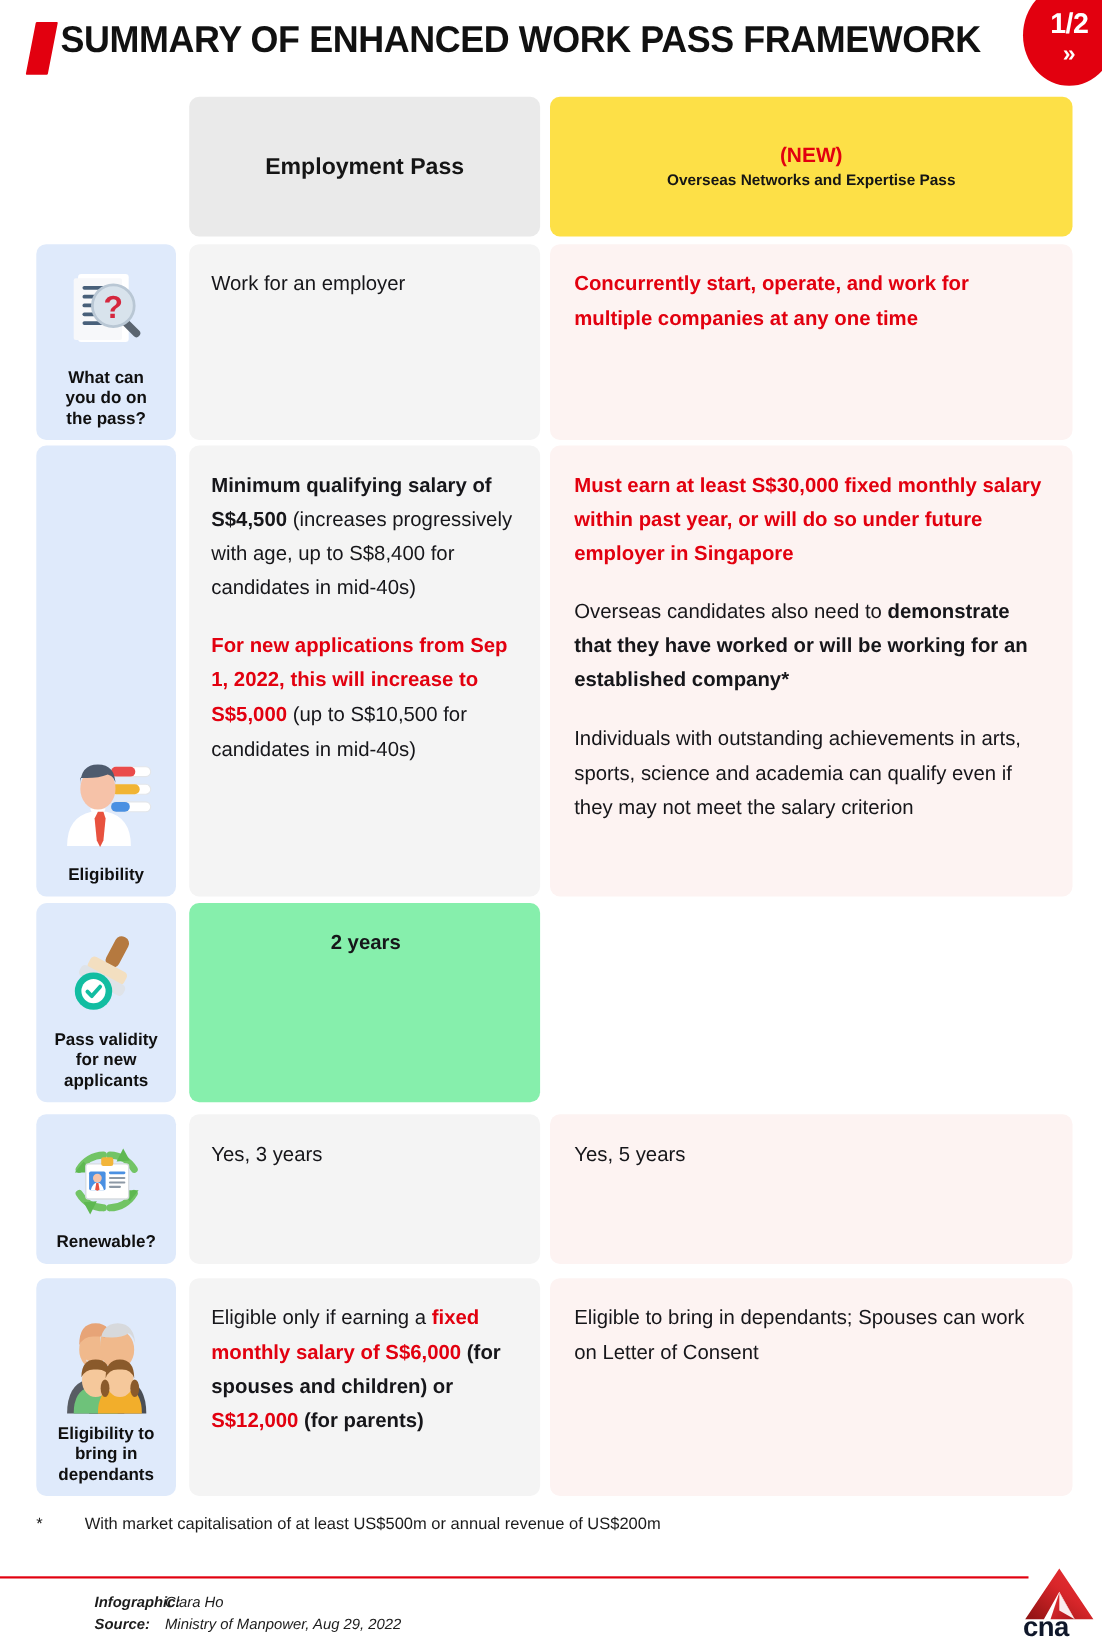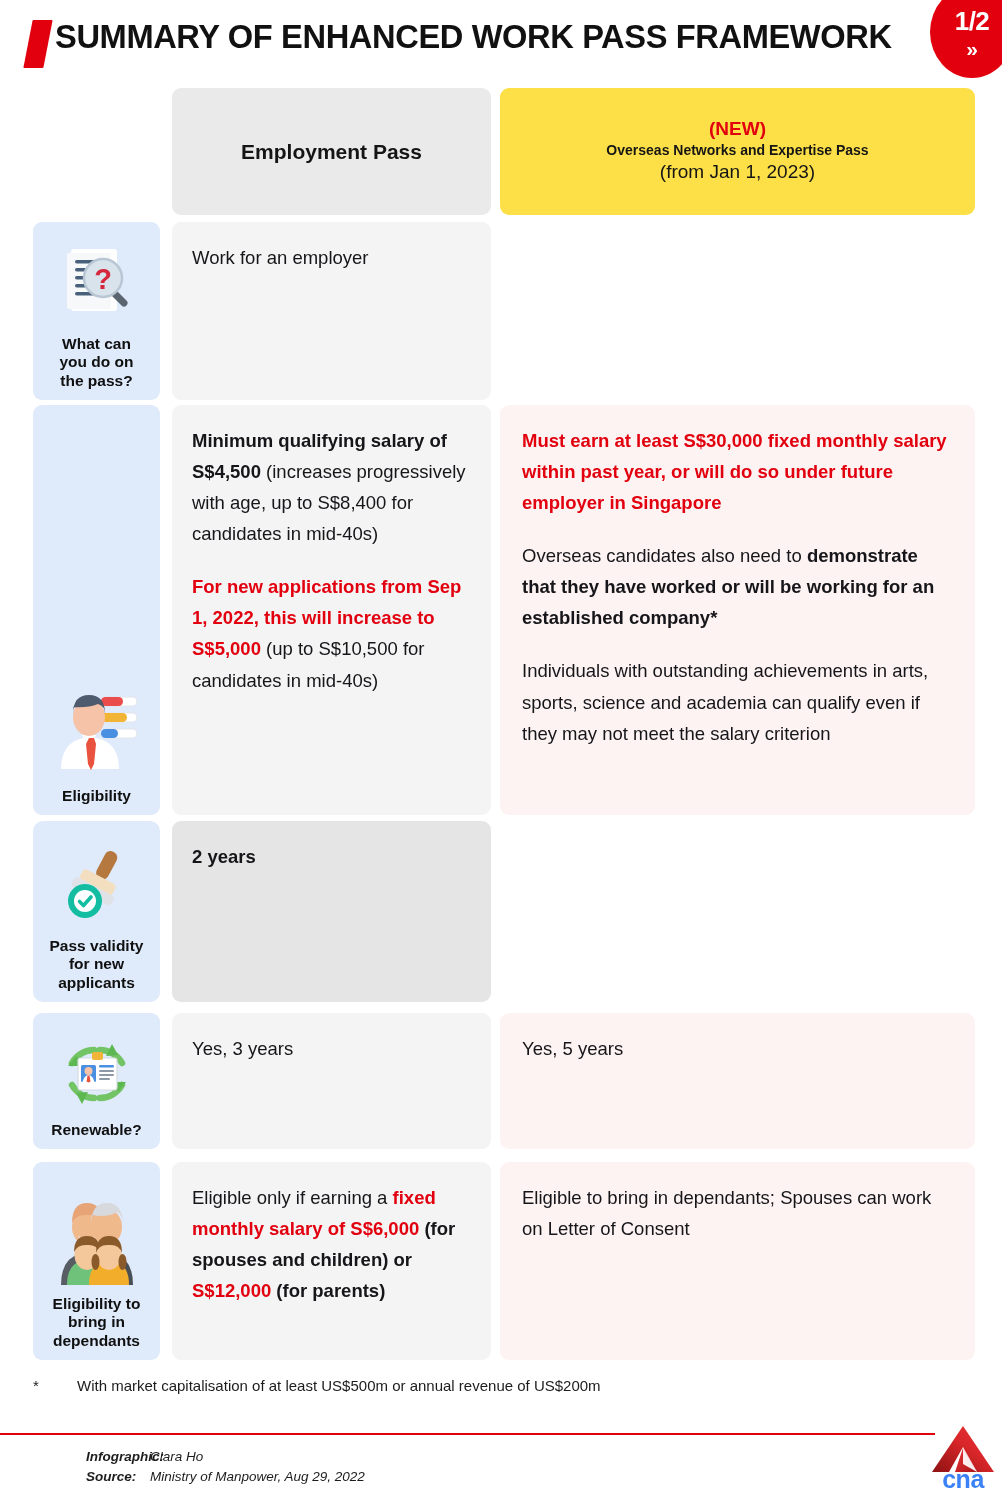--- a/index.html
+++ b/index.html
@@ -67,21 +67,21 @@
     align-items: center; justify-content: flex-end;
     padding-bottom: 10px;
   }
   .cat .cat-label {
     font-size: 15.5px; font-weight: 700; color: #101010;
     text-align: center; line-height: 1.18;
   }
   .cat .icon-wrap { flex: 0 0 auto; margin-bottom: 8px; }
 
   .cell-ep { left: 172px; width: 319px; background: #f4f4f4; padding: 20px 18px 14px 20px; }
-  .cell-ep.alt { background: #e5e5e5; }
+  .cell-ep.alt { background: #86efac; text-align: center; }
   .cell-onep { left: 500px; width: 475px; background: #fdf3f2; padding: 20px 20px 14px 22px; }
 
   .cell-text { font-size: 18.5px; line-height: 1.68; color: #16161a; }
   .cell-text p { margin: 0; }
   .cell-text p + p { margin-top: 22px; }
   .b { font-weight: 700; }
   .r { color: #e2000f; font-weight: 700; }
 
   
   .ico { display: block; }
@@ -102,22 +102,22 @@
     position: absolute; left: 86px; top: 1447px;
     font-size: 13.5px; line-height: 1.5; color: #1c1c1c;
     font-family: "Liberation Sans Narrow","Liberation Sans", sans-serif;
   }
   .credits .row { display: flex; }
   .credits .lbl { width: 64px; font-weight: 700; font-style: italic; }
   .credits .val { font-style: italic; }
   .cna-logo { position: absolute; left: 930px; top: 1424px; width: 66px; height: 66px; }
   .cna-logo .word {
     position: absolute; left: 0; bottom: -2px; width: 66px;
-    text-align: center; font-size: 25px; font-weight: 700;
-    color: #3b82f6; letter-spacing: -0.5px; line-height: 1;
+    font-size: 25px; font-weight: 700;
+    color: #0f172a; letter-spacing: -0.5px; line-height: 1;
     font-family: "Liberation Sans Narrow","Liberation Sans", sans-serif;
   }
 </style>
 </head>
 <body>
 
 <div class="page">
 
   <div class="header">
     <div class="title-mark"></div>
@@ -128,21 +128,20 @@
     </div>
   </div>
 
   <div class="col-head ep">
     <span class="ep-label">Employment Pass</span>
   </div>
   <div class="col-head onep">
     <div>
       <span class="onep-new">(NEW)</span>
       <span class="onep-main">Overseas Networks and Expertise Pass</span>
-      <span class="onep-sub">(from Jan 1, 2023)</span>
     </div>
   </div>
 
   <div class="rowcell cat" style="top:222px; height:178px;">
     <div class="icon-wrap">
       <svg class="ico" width="86" height="86" viewBox="0 0 86 86">
         <rect x="17" y="8" width="46" height="62" rx="3" fill="#ffffff"></rect>
         <rect x="13" y="12" width="44" height="56" rx="2" fill="#f7f8fa"></rect>
         <g fill="#48607a">
           <rect x="21" y="19" width="26" height="3.4" rx="1.7"></rect>
@@ -153,20 +152,23 @@
         </g>
         <line x1="56" y1="48" x2="70" y2="62" stroke="#5b6570" stroke-width="7" stroke-linecap="round"></line>
         <circle cx="49" cy="37" r="19" fill="#d8e3ec" stroke="#b9c7d4" stroke-width="2.5"></circle>
         <text x="49" y="48" text-anchor="middle" font-family="'Liberation Sans',sans-serif" font-size="29" font-weight="700" fill="#d5273e">?</text>
       </svg>
     </div>
     <div class="cat-label">What can<br>you do on<br>the pass?</div>
   </div>
   <div class="rowcell cell-ep" style="top:222px; height:178px;">
     <div class="cell-text">Work for an employer</div>
+  </div>
+  <div class="rowcell cell-onep" style="top:222px; height:178px;">
+    <div class="cell-text"><span class="r">Concurrently start, operate, and work for multiple companies at any one time</span></div>
   </div>
 
   <div class="rowcell cat" style="top:405px; height:410px;">
     <div class="icon-wrap" style="margin-bottom:14px;">
       <svg class="ico" width="92" height="92" viewBox="0 0 92 92">
         <g>
           <rect x="50" y="16" width="36" height="9" rx="4.5" fill="#ffffff" stroke="#e3e6ea" stroke-width="1"></rect>
           <rect x="50" y="16" width="22" height="9" rx="4.5" fill="#ea4b4b"></rect>
           <rect x="50" y="32" width="36" height="9" rx="4.5" fill="#ffffff" stroke="#e3e6ea" stroke-width="1"></rect>
           <rect x="50" y="32" width="26" height="9" rx="4.5" fill="#f1b434"></rect>

